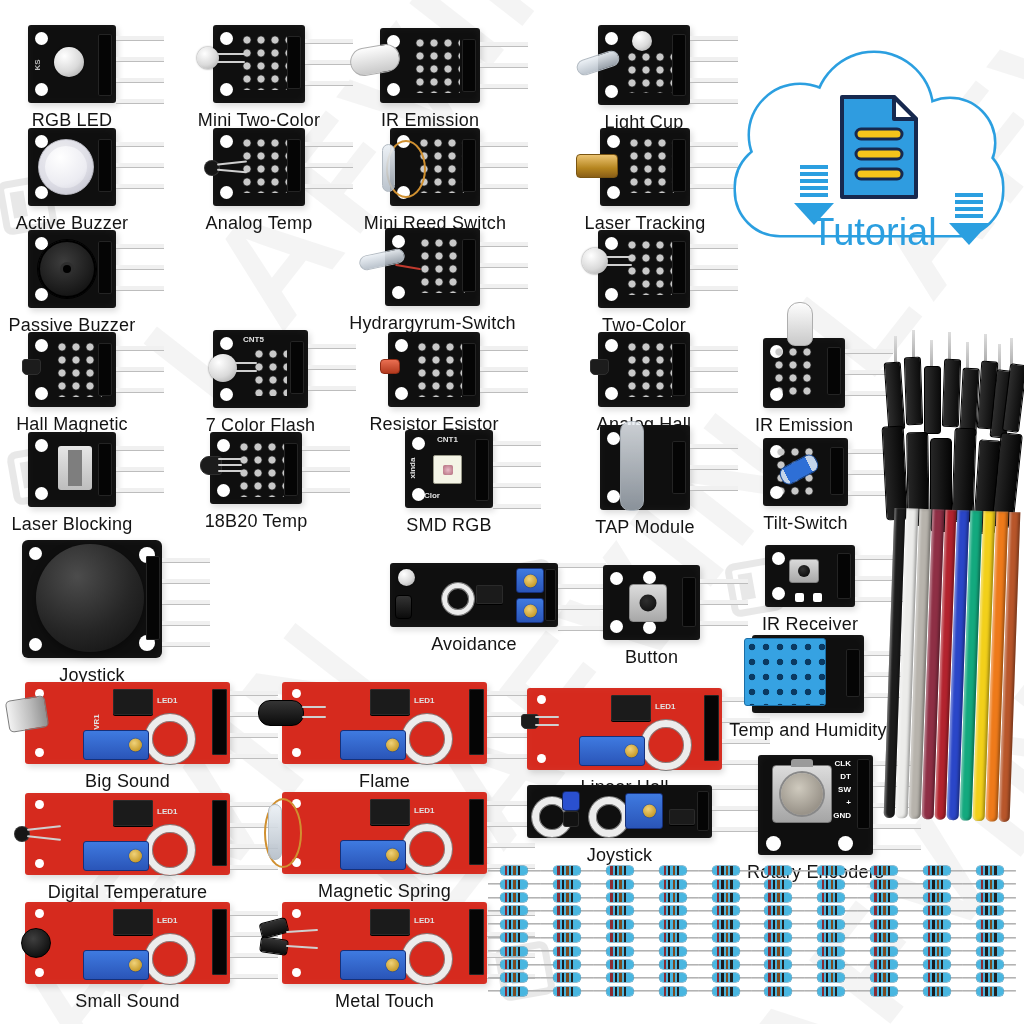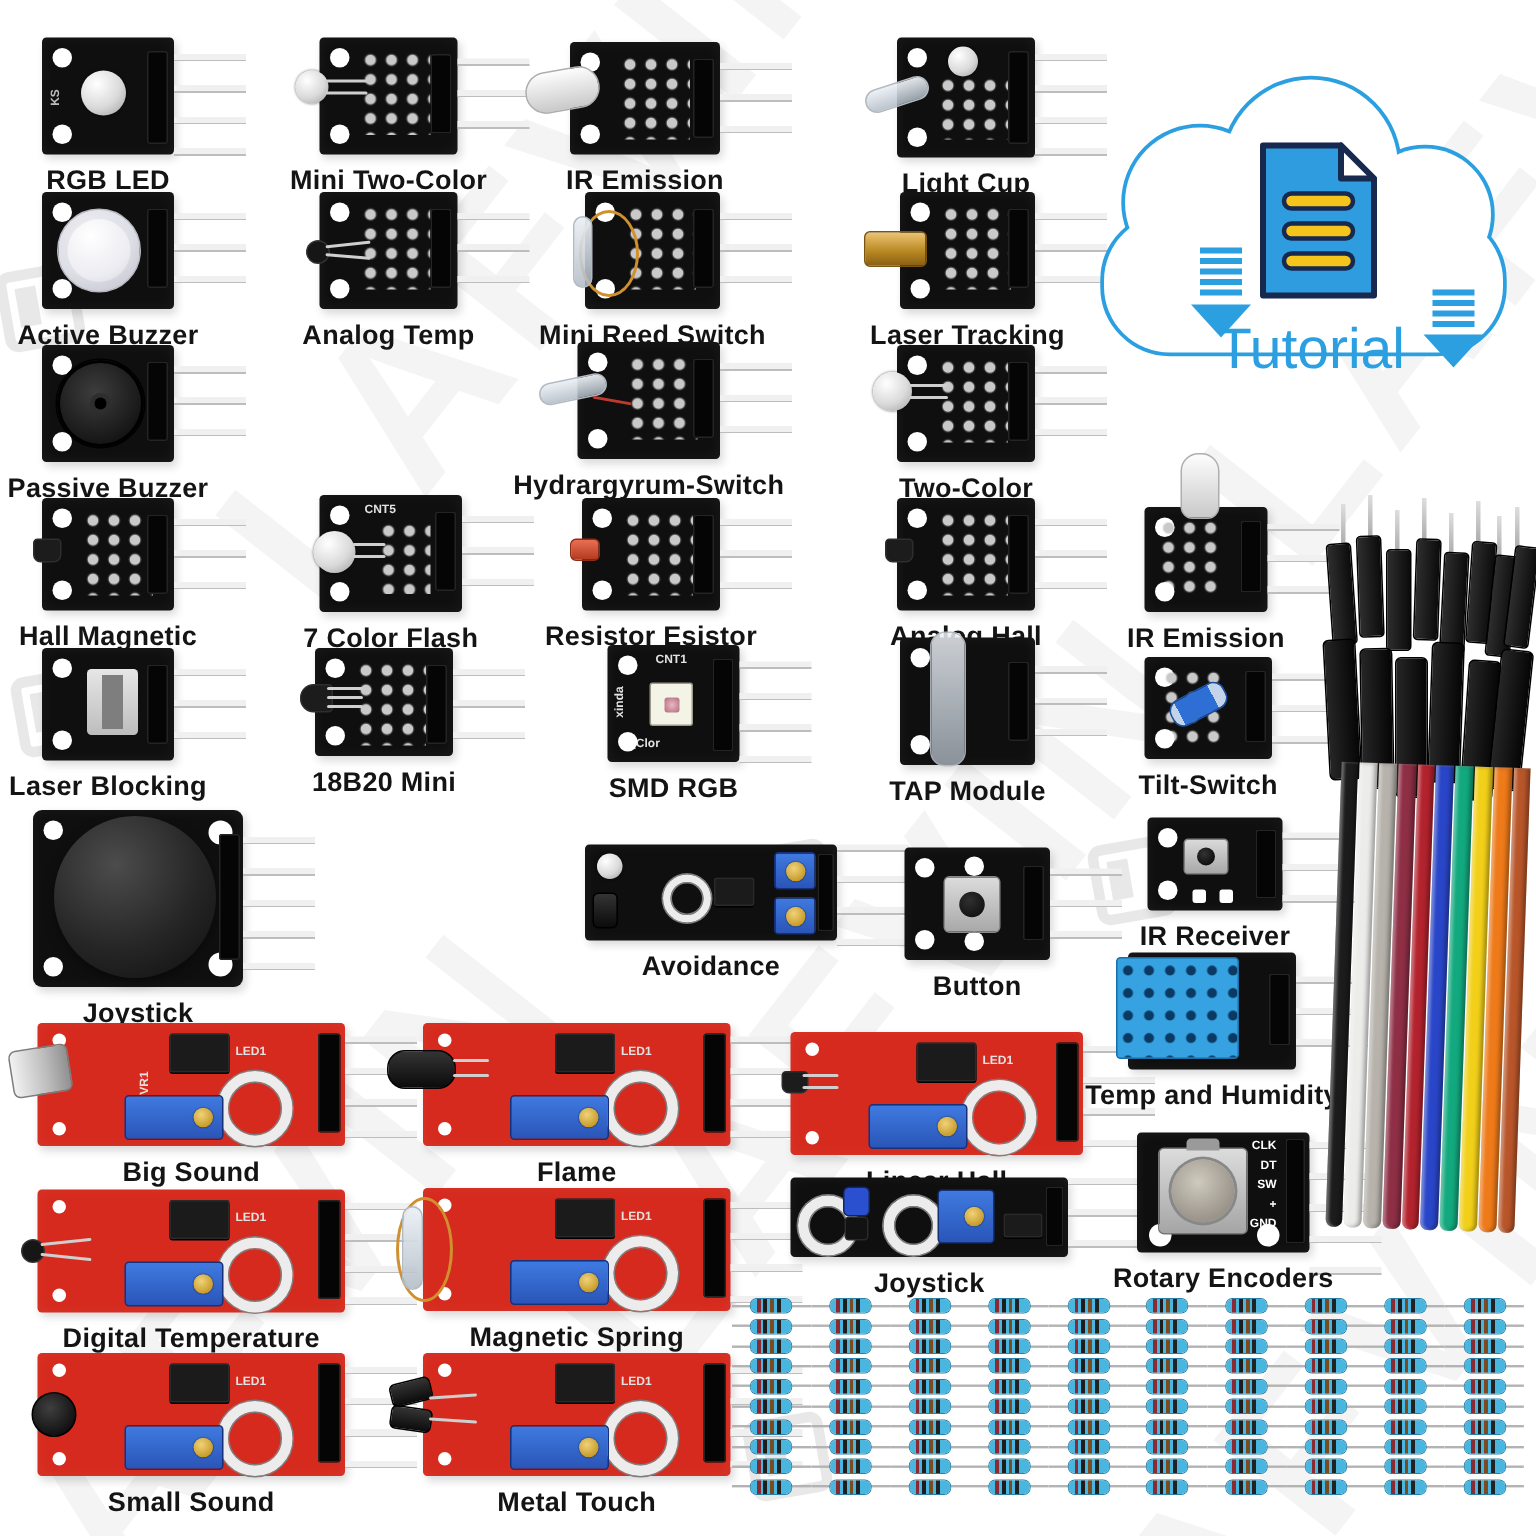--- a/index.html
+++ b/index.html
@@ -26,21 +26,21 @@
   .pads{position:absolute;left:28px;top:9px;width:46px;height:56px;
         background-image:radial-gradient(circle at 6px 6px,#c9c9c9 3.2px,rgba(201,201,201,.3) 3.8px,transparent 4.6px);
         background-size:14px 13px}
   .hdr{position:absolute;right:4px;top:11px;width:14px;height:53px;background:#050505;
        border-radius:2px;box-shadow:inset 0 0 0 1px #242424}
   .hdr.h4{height:62px;top:9px}
   .pins{position:absolute;left:100%;width:48px;top:14px;
         background:repeating-linear-gradient(to bottom,#f0f0f0 0 4px,#bdbdbd 4px 5px,transparent 5px 21px)}
   .pins.p3{height:47px}.pins.p4{height:68px;top:11px}.pins.p5{height:89px}
   .mlabel{position:absolute;top:100%;left:50%;transform:translateX(-50%);margin-top:7px;
-        font-weight:bold;font-size:18px;color:#141414;white-space:nowrap;letter-spacing:.2px}
+        font-weight:normal;font-size:18px;color:#141414;white-space:nowrap;letter-spacing:.2px}
   .comp{position:absolute}
   .btext{position:absolute;color:#e2e2e2;font-size:8px;font-weight:bold;line-height:1}
   
   .led-dome{border-radius:50%;background:radial-gradient(circle at 35% 30%,#ffffff,#dadada 55%,#9d9d9d);
         box-shadow:0 0 2px rgba(0,0,0,.65)}
   .led-bullet{border-radius:14px;background:linear-gradient(180deg,#fdfdfd,#c9c9c9);border:1px solid #aeaeae}
   .glass-tube{background:linear-gradient(180deg,rgba(235,240,245,.95),rgba(175,185,196,.85));
         border-radius:8px;border:1px solid #b2bac2}
   .lead{position:absolute;height:2px;background:#cfcfcf;border-radius:1px}
   .buzzer-white{border-radius:50%;border:1px solid #b9b9c2;
@@ -316,21 +316,21 @@
   <div class="module" style="left:210px;top:432px;width:92px;height:72px">
     <div class="pcb">
       <div class="pads"></div>
       <div class="hdr"></div>
     </div>
     <div class="comp trans" style="left:-10px;top:24px;width:20px;height:17px;border-radius:9px 3px 3px 9px"></div>
     <span class="lead" style="left:8px;top:26px;width:24px"></span>
     <span class="lead" style="left:8px;top:32px;width:24px"></span>
     <span class="lead" style="left:8px;top:38px;width:24px"></span>
     <div class="pins p3"></div>
-    <div class="mlabel">18B20 Mini</div>
+    <div class="mlabel">18B20 Temp</div>
   </div>
 
   <div class="module" style="left:405px;top:430px;width:88px;height:78px">
     <div class="pcb">
       <span class="btext" style="left:32px;top:6px">CNT1</span>
       <span class="btext" style="left:-2px;top:34px;transform:rotate(-90deg)">xinda</span>
       <span class="btext" style="left:10px;top:62px">3_Clor</span>
       <div class="comp smd-led" style="left:28px;top:25px;width:27px;height:27px"></div>
       <div class="hdr h4"></div>
     </div>
@@ -494,21 +494,21 @@
       <div class="comp" style="left:36px;top:7px;width:16px;height:18px;background:#2a50d0;border-radius:3px;box-shadow:0 0 0 1px #13255e"></div>
       <div class="comp" style="left:37px;top:27px;width:14px;height:14px;background:#121212;border-radius:2px;box-shadow:0 0 0 1px #2a2a2a"></div>
       <div class="pot" style="left:98px;top:8px;width:36px;height:34px"></div>
       <div class="ic" style="left:142px;top:24px;width:26px;height:16px"></div>
       <div class="hdr" style="right:3px;top:6px;width:12px;height:40px"></div>
     </div>
     <div class="pins p3" style="top:0px"></div>
     <div class="mlabel">Joystick</div>
   </div>
 
-  <div class="module" style="left:758px;top:755px;width:115px;height:80px">
+  <div class="module" style="left:758px;top:755px;width:115px;height:100px">
     <div class="pcb noholes">
       <span class="hole" style="left:8px;bottom:4px;width:15px;height:15px"></span>
       <span class="hole" style="left:80px;bottom:4px;width:15px;height:15px"></span>
       <div class="enc-body" style="left:14px;top:10px;width:58px;height:56px"></div>
       <span class="enc-label" style="top:4px">CLK</span>
       <span class="enc-label" style="top:17px">DT</span>
       <span class="enc-label" style="top:30px">SW</span>
       <span class="enc-label" style="top:43px">+</span>
       <span class="enc-label" style="top:56px">GND</span>
       <div class="hdr" style="right:3px;top:4px;width:13px;height:70px"></div>

